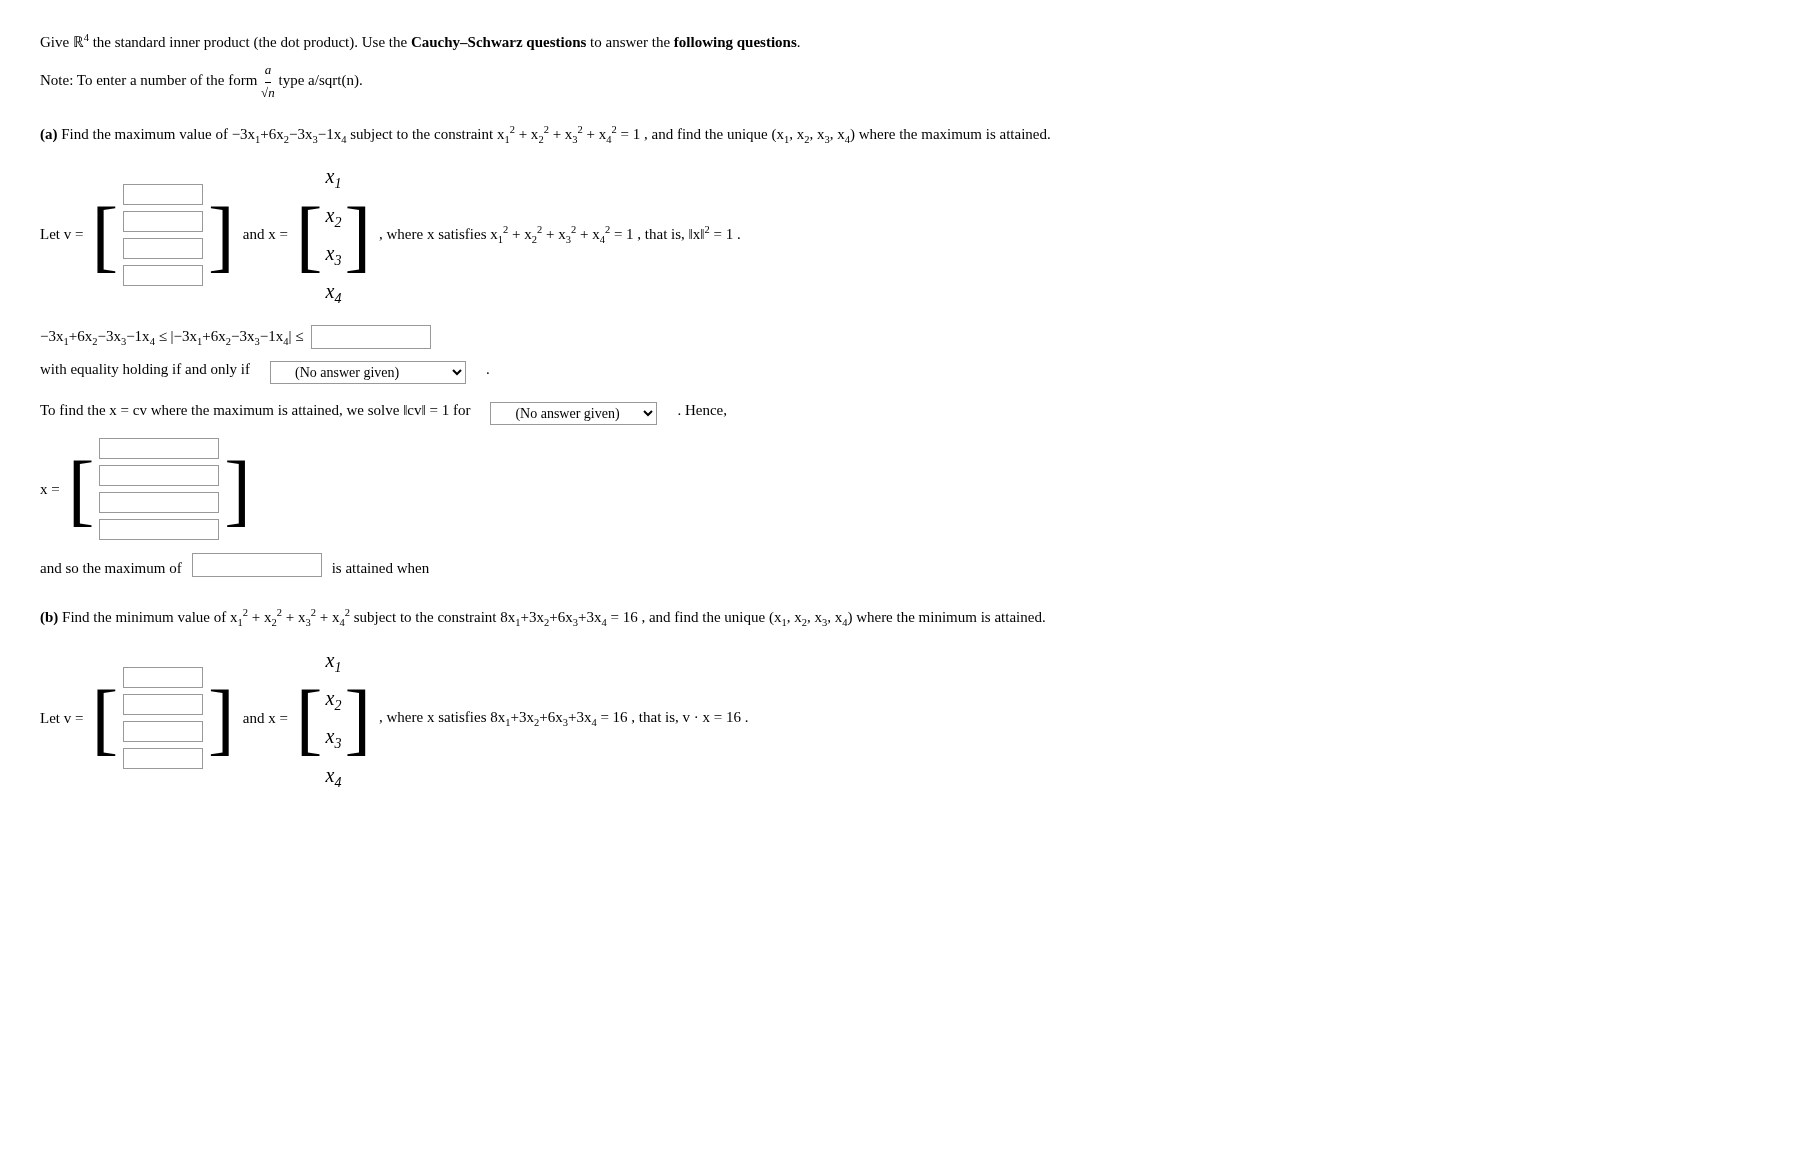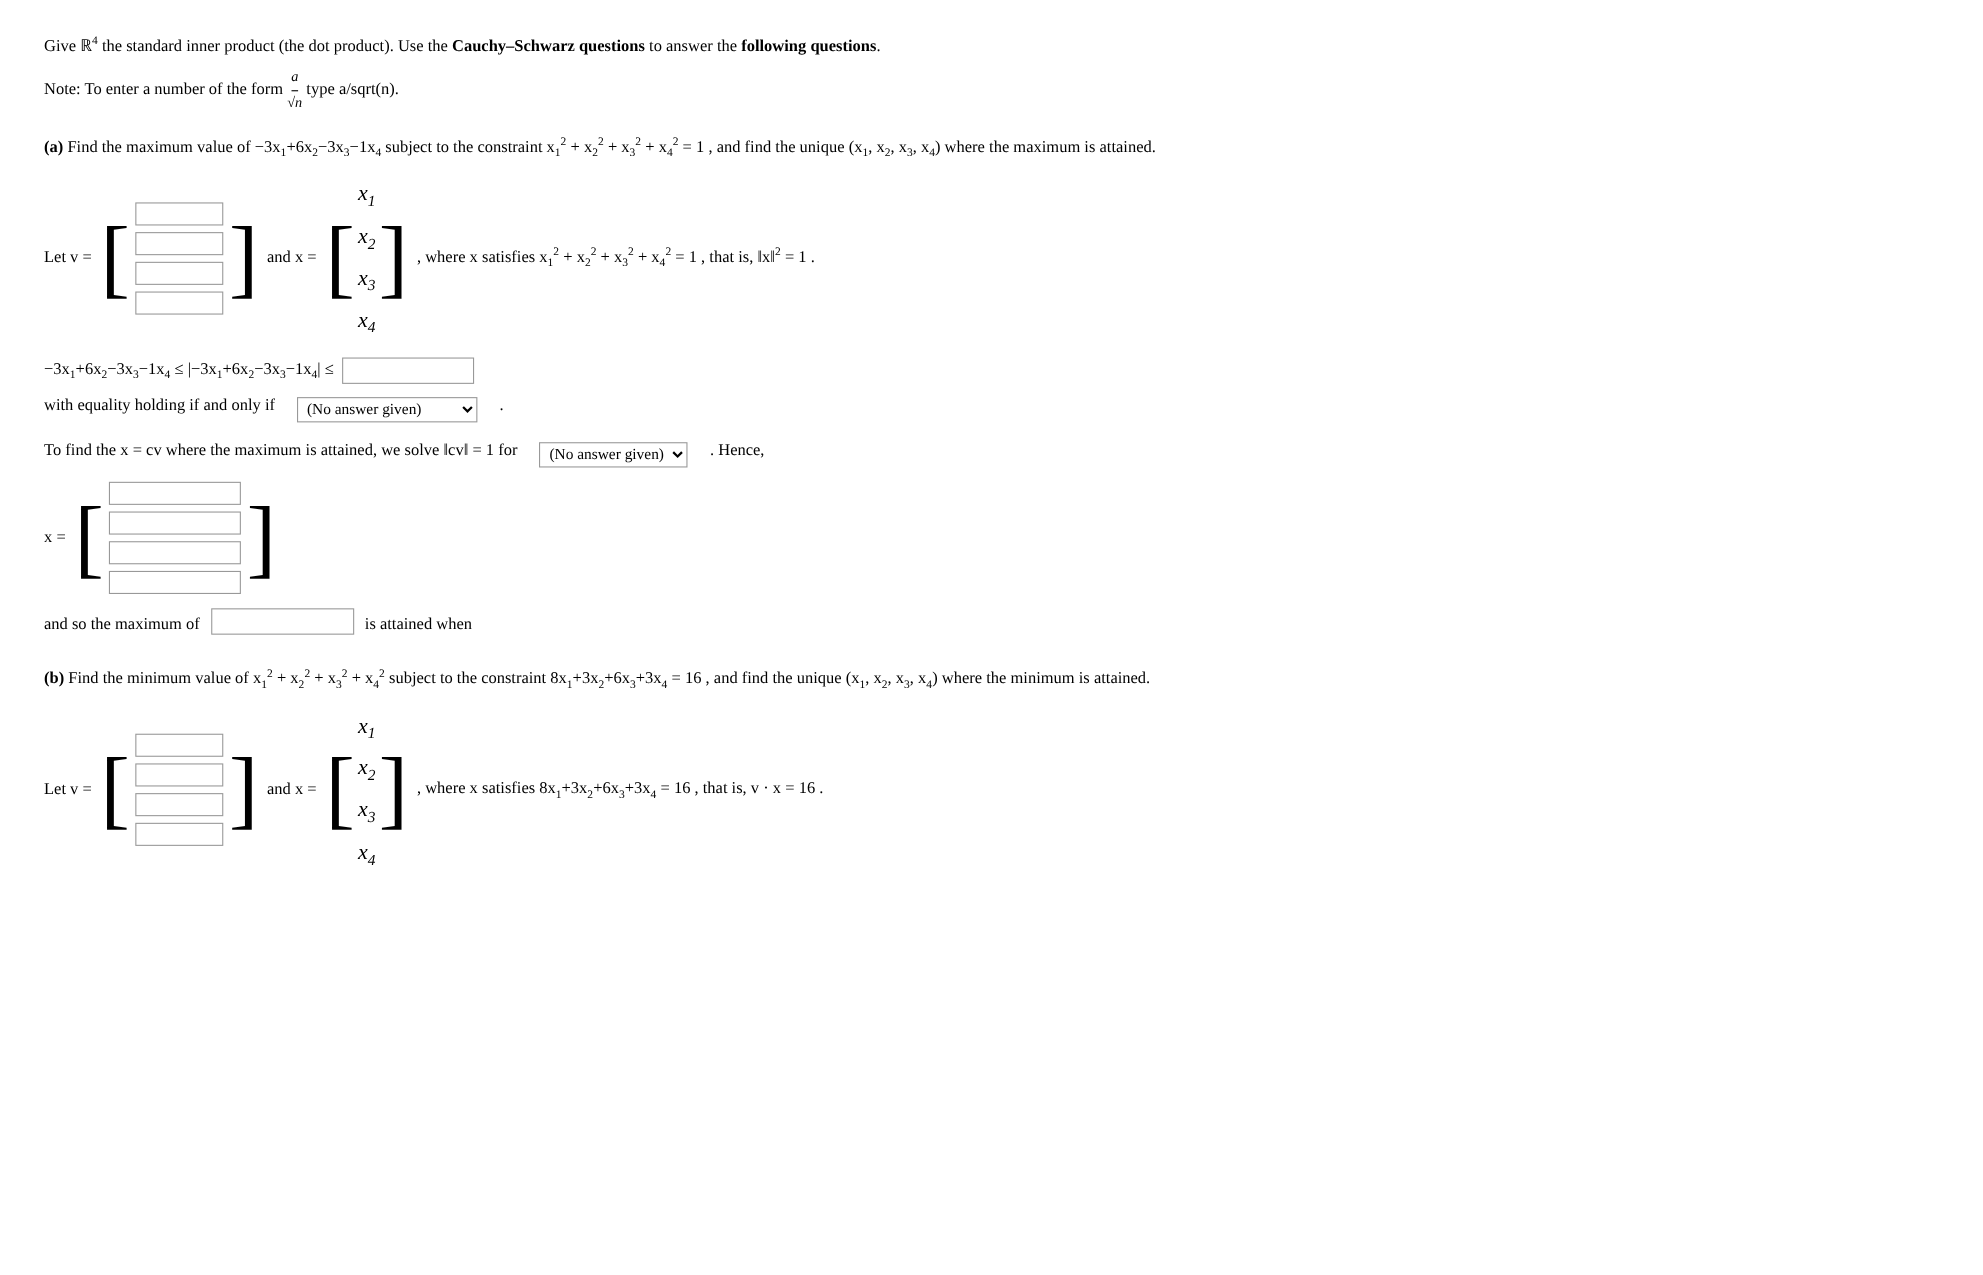--- a/index.html
+++ b/index.html
@@ -20,21 +20,21 @@
       border: 1px solid #999;
       padding: 2px 4px;
       font-size: 14px;
       font-family: "Times New Roman", Times, serif;
       background: #fff;
       outline: none;
     }
     select {
       font-size: 14px;
       font-family: "Times New Roman", Times, serif;
-      padding: 2px 4px;
+      padding: 2px 20px;
       border: 1px solid #999;
       background: #fff;
     }
 
     
     .matrix-container {
       display: inline-flex;
       align-items: center;
       vertical-align: middle;
     }

